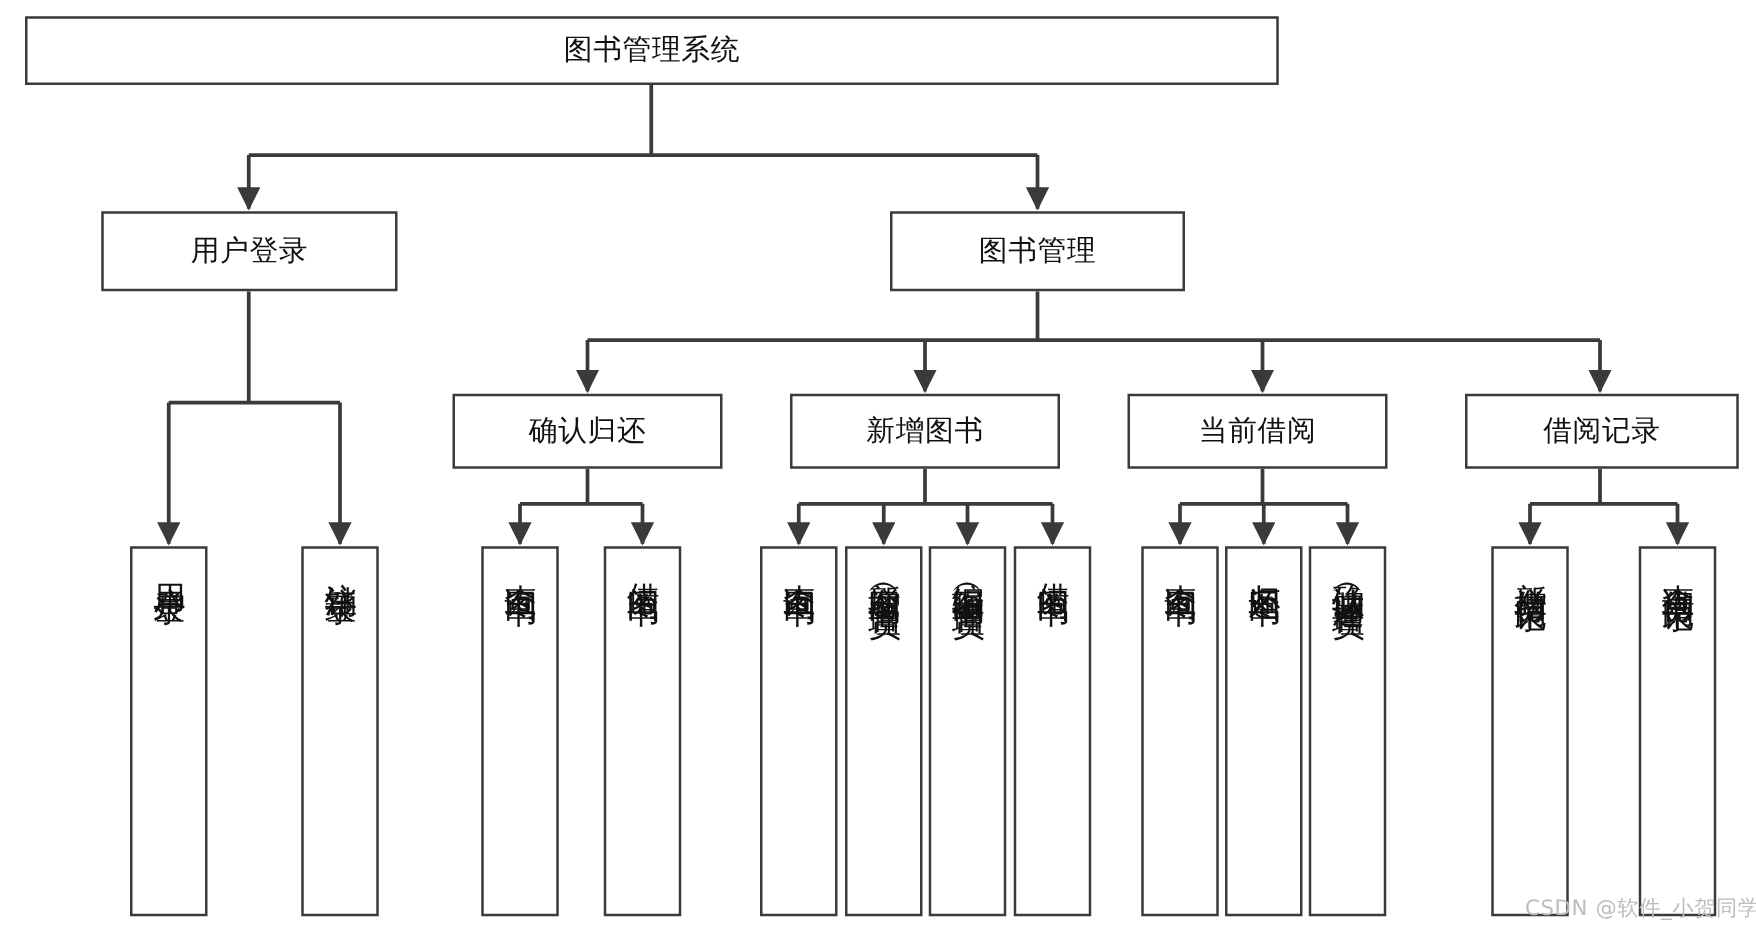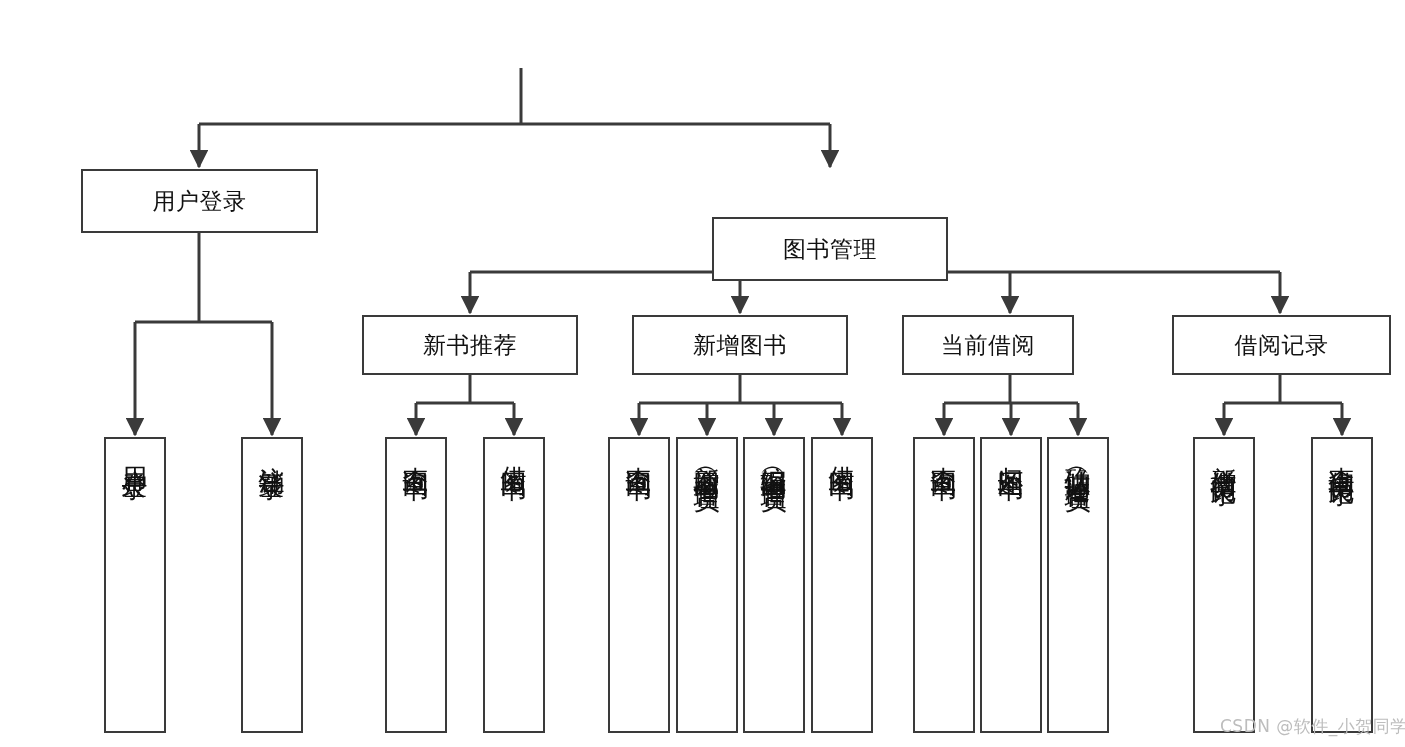--- a/index.html
+++ b/index.html
@@ -112,35 +112,38 @@
       <path d="M 1011 403 L 1011 435" marker-end="url(#arrow)"></path>
       <path d="M 1078 403 L 1078 435" marker-end="url(#arrow)"></path>
 
       <path d="M 1280 375 L 1280 403"></path>
       <path d="M 1224 403 L 1342 403"></path>
       <path d="M 1224 403 L 1224 435" marker-end="url(#arrow)"></path>
       <path d="M 1342 403 L 1342 435" marker-end="url(#arrow)"></path>
     </g>
   </svg>
 
+  <div class="node horiz" style="left:20px; top:13px; width:1003px; height:55px;">
+    <span class="node-label">图书管理系统</span>
+  </div>
 
   <div class="node horiz" style="left:81px; top:169px; width:237px; height:64px;">
     <span class="node-label">用户登录</span>
   </div>
-  <div class="node horiz" style="left:712px; top:169px; width:236px; height:64px;margin-top:48px;">
+  <div class="node horiz" style="left:712px; top:169px; width:236px; height:64px;">
     <span class="node-label">图书管理</span>
   </div>
 
   <div class="node horiz" style="left:362px; top:315px; width:216px; height:60px;">
-    <span class="node-label">新书推荐</span>
+    <span class="node-label">确认归还</span>
   </div>
   <div class="node horiz" style="left:632px; top:315px; width:216px; height:60px;">
     <span class="node-label">新增图书</span>
   </div>
-  <div class="node horiz" style="left:902px; top:315px; width:172px; height:60px;">
+  <div class="node horiz" style="left:902px; top:315px; width:208px; height:60px;">
     <span class="node-label">当前借阅</span>
   </div>
   <div class="node horiz" style="left:1172px; top:315px; width:219px; height:60px;">
     <span class="node-label">借阅记录</span>
   </div>
 
   <div class="node vert" style="left:104px; top:437px; width:62px; height:296px;">
     <span class="node-label">用户登录</span>
   </div>
   <div class="node vert" style="left:241px; top:437px; width:62px; height:296px;">

